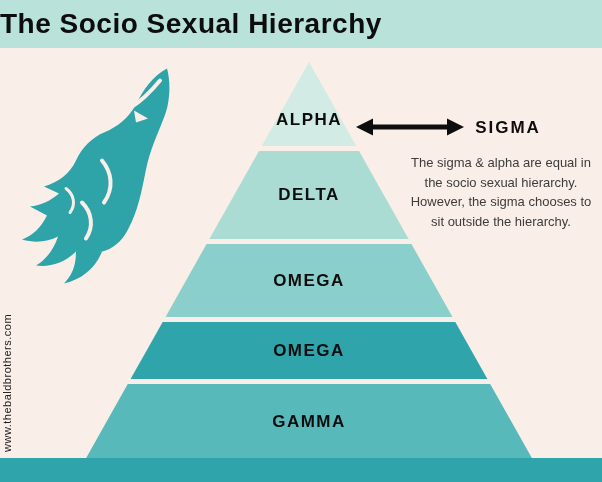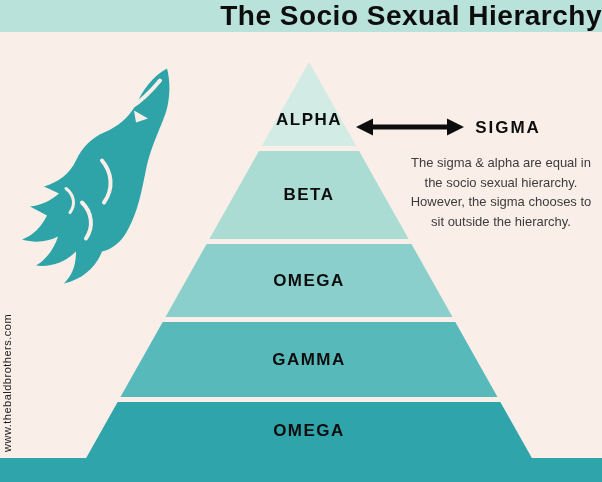--- a/index.html
+++ b/index.html
@@ -8,25 +8,25 @@
     position: relative;
     overflow: hidden;
     font-family: "Liberation Sans", sans-serif;
     background: #f9efe8;
   }
 
   
   .banner {
     position: absolute;
     top: 0; left: 0; right: 0;
-    height: 32px;
+    height: 48px;
     background: #b9e2da;
     display: flex;
     align-items: center;
-    justify-content: flex-end;
+    justify-content: flex-start;
   }
   .banner h1 {
     font-size: 28px;
     font-weight: 800;
     color: #0d0d0d;
     letter-spacing: 0.5px;
   }
 
   
   .footer-bar {
@@ -155,30 +155,30 @@
   <path fill="none" stroke="#f9efe8" stroke-width="3" stroke-linecap="round" d="M66,134 C74,140 76,150 70,158"></path>
 </svg>
 
 <div class="watermark">www.thebaldbrothers.com</div>
 
 <div class="pyramid">
   <div class="tier tier-0" style="background-color: rgb(210, 235, 228);">
     <span class="tier-label">ALPHA</span>
   </div>
   <div class="tier tier-1" style="background-color: rgb(171, 220, 211);">
-    <span class="tier-label">BETA</span>
+    <span class="tier-label">DELTA</span>
   </div>
   <div class="tier tier-2" style="background-color: rgb(138, 207, 203);">
     <span class="tier-label">OMEGA</span>
   </div>
+  <div class="tier tier-4" style="background-color: rgb(47, 164, 170);">
+    <span class="tier-label">OMEGA</span>
+  </div>
   <div class="tier tier-3" style="background-color: rgb(88, 185, 187);">
     <span class="tier-label">GAMMA</span>
-  </div>
-  <div class="tier tier-4" style="background-color: rgb(47, 164, 170);">
-    <span class="tier-label">OMEGA</span>
   </div>
 </div>
 
 <svg class="sigma-arrow" viewBox="0 0 108 22" aria-hidden="true">
   <line x1="13" y1="11" x2="95" y2="11" stroke="#0d0d0d" stroke-width="5"></line>
   <polygon points="0,11 17,2.5 17,19.5" fill="#0d0d0d"></polygon>
   <polygon points="108,11 91,2.5 91,19.5" fill="#0d0d0d"></polygon>
 </svg>
 
 <div class="sigma-label">SIGMA</div>

